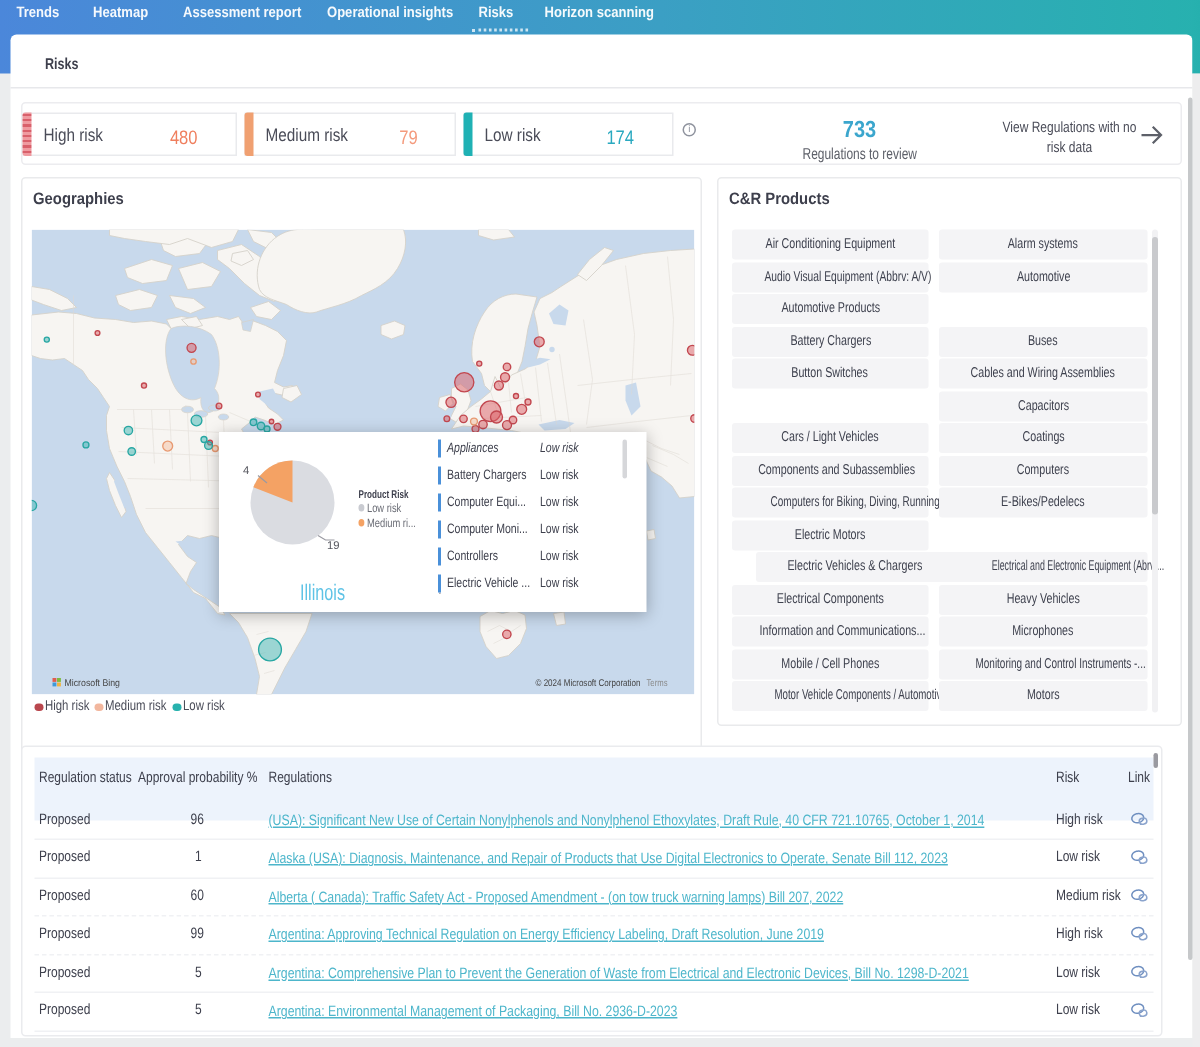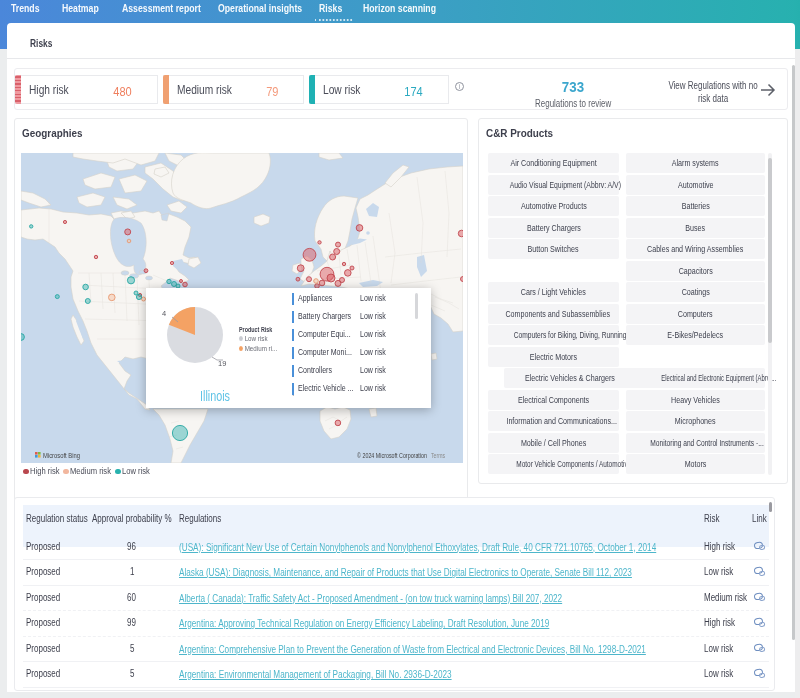--- a/index.html
+++ b/index.html
@@ -247,21 +247,21 @@
           <path d="M57,62 L62,65 L68,65" stroke="#9a9aa2" stroke-width="0.8" fill="none"></path>
         </svg>
         <div class="abs" style="left:16px; top:21px; font-size:7.5px; color:#55565e;">4</div>
         <div class="abs" style="left:72px; top:71px; font-size:7.5px; color:#55565e;">19</div>
         <div class="abs" style="left:93px; top:37px; font-size:7.5px; font-weight:700; color:#3d3f4c; transform:scaleX(0.72); transform-origin:0 0; white-space:nowrap;">Product Risk</div>
         <div class="abs" style="left:93px; top:46px; font-size:8px; color:#6a6c75; transform:scaleX(0.78); transform-origin:0 0; white-space:nowrap;"><span style="display:inline-block;width:5px;height:5px;border-radius:50%;background:#c9cbd1;"></span> Low risk</div>
         <div class="abs" style="left:93px; top:56px; font-size:8px; color:#6a6c75; transform:scaleX(0.78); transform-origin:0 0; white-space:nowrap;"><span style="display:inline-block;width:5px;height:5px;border-radius:50%;background:#f4a264;"></span> Medium ri...</div>
         <div class="abs" style="left:54px; top:99px; font-size:15px; color:#5fc3e6; transform:scaleX(0.72); transform-origin:0 0;">Illinois</div>
         <div class="abs" style="left:146px; top:100px; font-size:9px; color:#9a9aa2;">.</div>
         <div class="abs" id="tiplist" style="left:146px; top:0; width:139px; height:120px; overflow:hidden;">
-          <div class="tipitem" style="top:4px;">
+          <div class="tipitem" style="top:4px;font-style:italic;">
               <span class="tname">Appliances</span>
               <span class="trisk">Low risk</span>
             </div>
           <div class="tipitem" style="top:22px;">
               <span class="tname">Battery Chargers</span>
               <span class="trisk">Low risk</span>
             </div>
           <div class="tipitem" style="top:40px;">
               <span class="tname">Computer Equi...</span>
               <span class="trisk">Low risk</span>
@@ -284,21 +284,20 @@
     </div>
 
     <div id="prodpanel" class="panel" style="left:471px; top:95px; width:310px; height:366px;">
       <div class="ptitle">C&amp;R Products</div>
       <div class="abs" id="prodgrid" style="left:9px; top:34px; width:292px; height:324px;">
         <div class="pbtn" style="left:0; top:0; width:131px;"><span>Air Conditioning Equipment</span></div>
         <div class="pbtn" style="left:138px; top:0; width:139px;"><span>Alarm systems</span></div>
         <div class="pbtn" style="left:0; top:21.5px; width:131px;"><span style="transform:scaleX(0.72);">Audio Visual Equipment (Abbrv: A/V)</span></div>
         <div class="pbtn" style="left:138px; top:21.5px; width:139px;"><span>Automotive</span></div>
         <div class="pbtn" style="left:0; top:43px; width:131px;"><span>Automotive Products</span></div>
-        <div class="pbtn" style="left:138px; top:43px; width:139px;"><span>Batteries</span></div>
         <div class="pbtn" style="left:0; top:64.5px; width:131px;"><span>Battery Chargers</span></div>
         <div class="pbtn" style="left:138px; top:64.5px; width:139px;"><span>Buses</span></div>
         <div class="pbtn" style="left:0; top:86px; width:131px;"><span>Button Switches</span></div>
         <div class="pbtn" style="left:138px; top:86px; width:139px;"><span>Cables and Wiring Assemblies</span></div>
         <div class="pbtn" style="left:138px; top:107.5px; width:139px;"><span>Capacitors</span></div>
         <div class="pbtn" style="left:0; top:129px; width:131px;"><span>Cars / Light Vehicles</span></div>
         <div class="pbtn" style="left:138px; top:129px; width:139px;text-decoration:underline;"><span>Coatings</span></div>
         <div class="pbtn" style="left:0; top:150.5px; width:131px;"><span>Components and Subassemblies</span></div>
         <div class="pbtn" style="left:138px; top:150.5px; width:139px;"><span>Computers</span></div>
         <div class="pbtn" style="left:0; top:172px; width:131px;"><span style="transform:scaleX(0.70);">Computers for Biking, Diving, Running,...</span></div>

